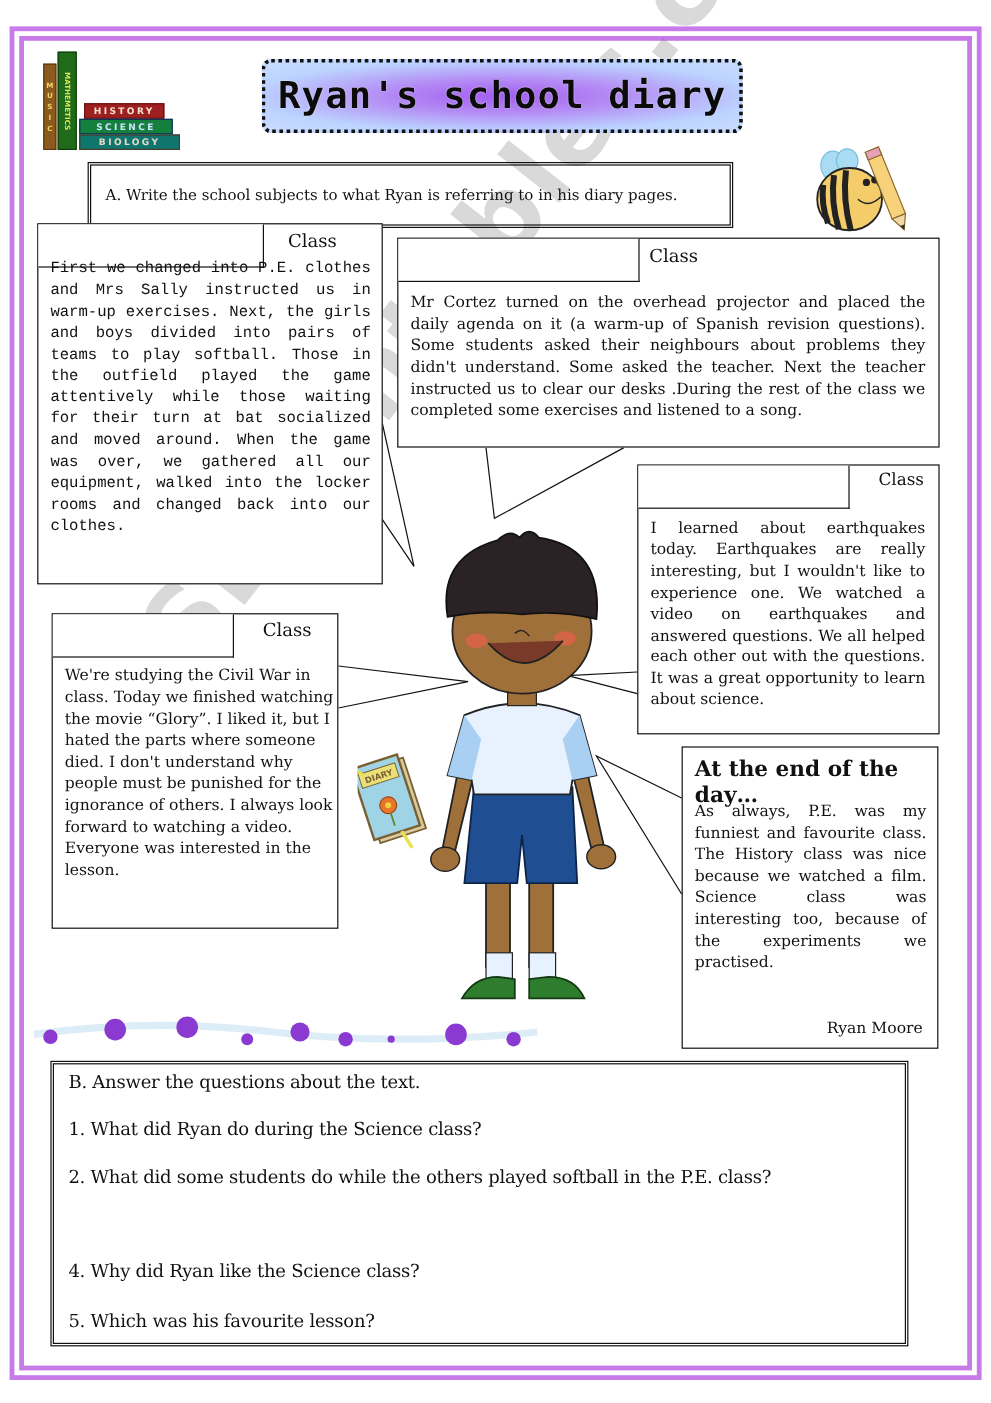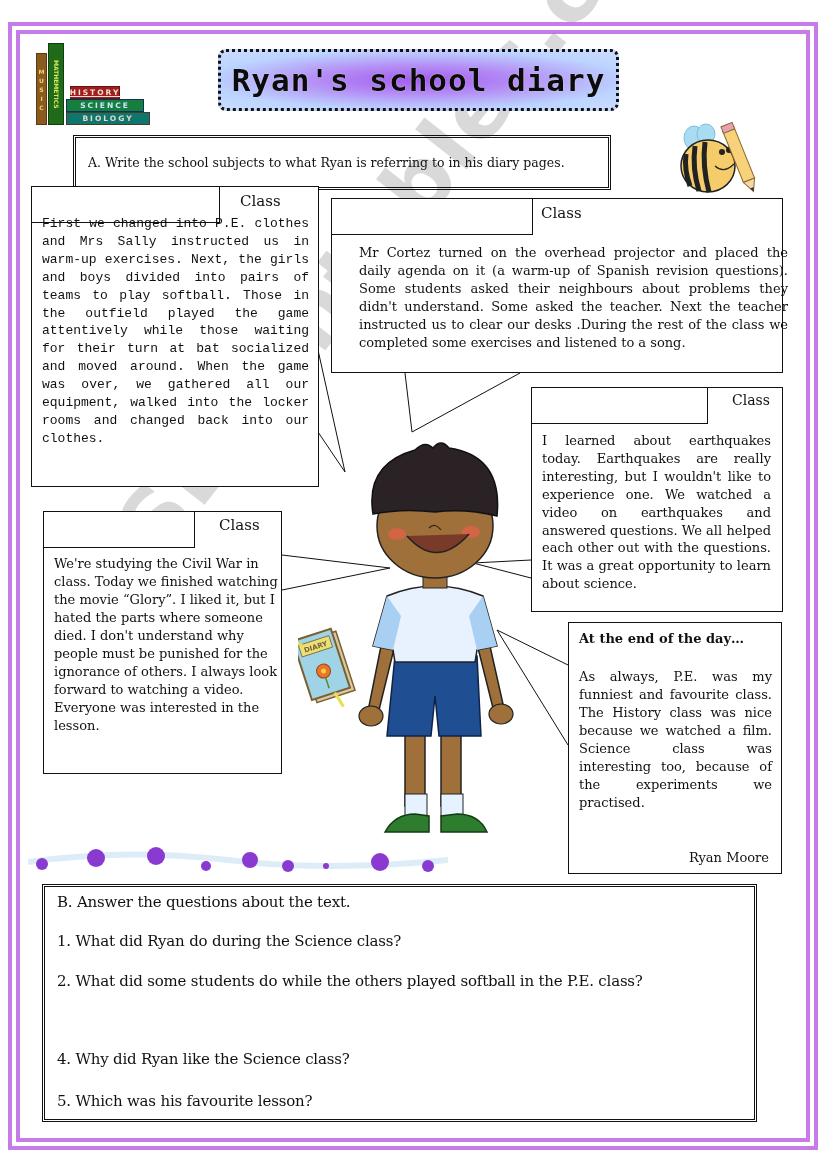--- a/index.html
+++ b/index.html
@@ -13,21 +13,21 @@
 
   
   .books { left: 36px; top: 43px; width: 116px; height: 82px; }
   .spine { position: absolute; bottom: 0; display: flex; flex-direction: column; align-items: center; justify-content: center;
            font-family: "DejaVu Sans", sans-serif; font-weight: bold; font-size: 6px; color: #f2d36b; letter-spacing: 0; }
   .spine.music { left: 0; width: 11px; height: 72px; background: #8a5a1e; border: 1px solid #5a3a10; }
   .spine.math { left: 12px; width: 16px; height: 82px; background: #1f6b1a; border: 1px solid #0f3f0c; color: #d8e85a; writing-mode: vertical-rl; }
   .spine.music span { display:block; line-height: 9px; }
   .flat { position: absolute; height: 13px; display: flex; align-items: center; justify-content: center;
           font-family: "DejaVu Sans", sans-serif; font-weight: bold; font-size: 7.5px; letter-spacing: 2px; }
-  .flat.history { left: 34px; top: 43px; width: 50px; background: #9e1f1f; color: #f3e2d0; border: 1px solid #6a1010; text-decoration: underline; }
+  .flat.history { left: 34px; top: 43px; width: 67px; background: #9e1f1f; color: #f3e2d0; border: 1px solid #6a1010; }
   .flat.science { left: 30px; top: 56px; width: 78px; background: #15803d; color: #cfe3ff; border: 1px solid #0f3060; }
   .flat.biology { left: 30px; top: 69px; width: 84px; background: #0f766e; color: #e6d8c8; border: 1px solid #4a3a2a; }
 
   
   .title-box { left: 218px; top: 49px; width: 401px; height: 62px; border: 3px dotted #111; border-radius: 8px;
                background: radial-gradient(ellipse at center, #a35cf0 0%, #b48cf5 35%, #bcd4ff 75%, #c9dcff 100%);
                display: flex; align-items: center; justify-content: center; }
   .title-text { font-family: "DejaVu Sans Mono", monospace; font-size: 31px; font-weight: bold; color: #0b0b0b; letter-spacing: 1px;
                 text-shadow: 0 0 1px #fff; }
 
@@ -45,34 +45,34 @@
   .dbox .body { position: absolute; font-size: 13px; line-height: 17.9px; text-align: justify; }
 
   .box-pe { left: 31px; top: 186px; width: 288px; height: 301px; }
   .box-pe .hdr { width: 188px; }
   .box-pe .cls { left: 208px; }
   .box-pe .body { left: 10px; top: 28px; width: 267px; font-family: Liberation Mono, monospace; }
 
   .box-sp { left: 331px; top: 198px; width: 452px; height: 175px; }
   .box-sp .hdr { width: 201px; }
   .box-sp .cls { left: 209px; }
-  .box-sp .body { left: 27px; top: 45px; width: 429px; }
+  .box-sp .body { left: 10px; top: 45px; width: 429px; }
 
   .box-sci { left: 531px; top: 387px; width: 252px; height: 225px; }
   .box-sci .hdr { width: 176px; }
   .box-sci .cls { left: 200px; top: 4px; font-size: 14px; }
   .box-sci .body { left: 10px; top: 44px; width: 229px; }
 
   .box-hi { left: 43px; top: 511px; width: 239px; height: 263px; }
   .box-hi .hdr { width: 151px; }
   .box-hi .cls { left: 175px; top: 4px; }
   .box-hi .body { left: 10px; top: 43px; width: 225px; text-align: left; line-height: 18px; }
 
   .box-end { left: 568px; top: 622px; width: 214px; height: 252px; border: 1px solid #111; }
-  .box-end .end-title { position: absolute; left: 10px; top: 8px; font-weight: bold; font-size: 13px; }
+  .box-end .end-title { position: absolute; left: 10px; top: 8px; font-weight: bold; font-size: 18px; }
   .box-end .body { position: absolute; left: 10px; top: 45px; width: 193px; font-size: 13px; line-height: 18px; text-align: justify; }
   .box-end .sign { position: absolute; right: 12px; top: 227px; font-size: 13px; }
 
   svg.overlay { position: absolute; left: 0; top: 0; pointer-events: none; }
 
   
   .boy { left: 345px; top: 436px; width: 180px; height: 400px; }
   .diary-book { left: 298px; top: 624px; width: 58px; height: 96px; }
 
   

